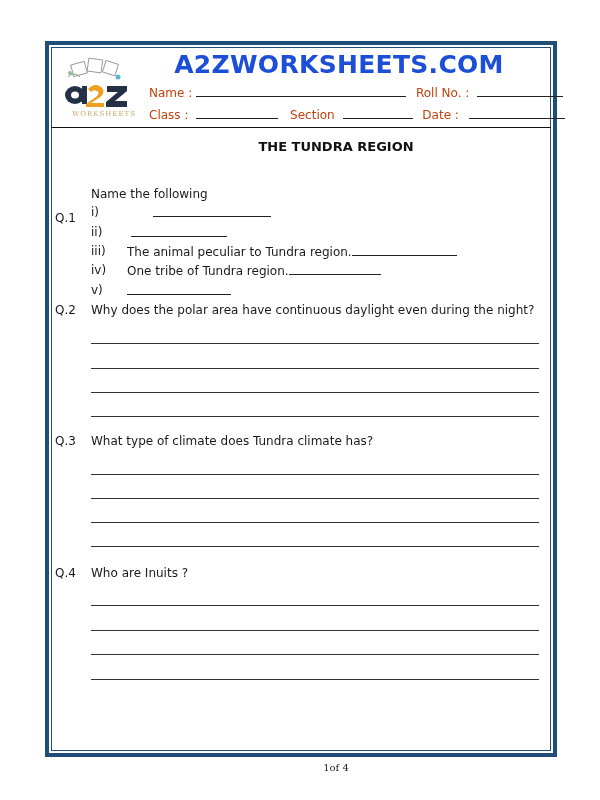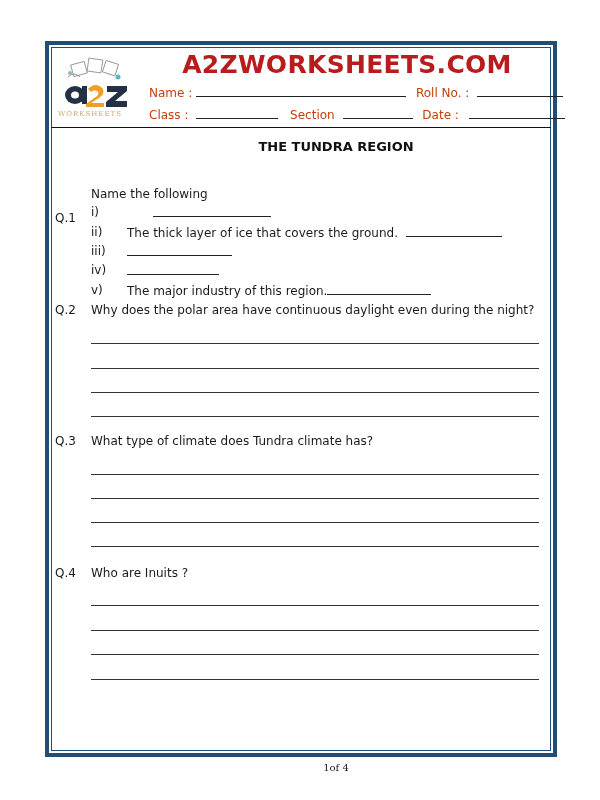--- a/index.html
+++ b/index.html
@@ -5,23 +5,23 @@
   html, body { margin:0; padding:0; }
   body { width:600px; height:800px; background:#ffffff; position:relative; overflow:hidden;
          font-family:"DejaVu Sans", sans-serif; color:#1a1a1a; }
   .frame-outer { position:absolute; left:45px; top:41px; width:512px; height:716px;
                  border:4px solid #1f4e79; box-sizing:border-box; }
   .frame-inner { position:absolute; left:51px; top:47px; width:500px; height:704px;
                  border:1.5px solid #1f4e79; box-sizing:border-box; }
   .header-divider { position:absolute; left:51px; top:127px; width:500px; height:0;
                     border-top:1.5px solid #111; }
   .logo { position:absolute; left:58px; top:55px; width:78px; height:66px; }
-  .site-title { position:absolute; left:152px; top:50px; width:390px; text-align:center;
+  .site-title { position:absolute; left:144px; top:50px; width:390px; text-align:center;
                 font-family:"DejaVu Sans", sans-serif; font-weight:bold; font-size:25px;
-                color:#b91c1c; letter-spacing:0.3px; }
+                color:#1d4ed8; letter-spacing:0.3px; }
   .field-row { position:absolute; font-size:12px; color:#c2410c; white-space:nowrap; }
   .blank { display:inline-block; border-bottom:1px solid #222; height:11px; vertical-align:baseline; }
   .doc-title { position:absolute; left:51px; width:570px; top:139px; text-align:center;
                font-weight:bold; font-size:13px; color:#111; }
   .qnum { position:absolute; left:55px; font-size:12px; }
   .qtext { position:absolute; left:91px; font-size:12px; white-space:nowrap; }
   .inum { position:absolute; left:91px; font-size:12px; }
   .itext { position:absolute; left:127px; font-size:12px; white-space:nowrap; }
   .ans-line { position:absolute; left:91px; width:448px; height:0; border-top:1px solid #333; }
   .footer { position:absolute; left:0; width:600px; top:762px; text-align:center;
@@ -46,21 +46,21 @@
     <circle cx="60" cy="22" r="2.5" fill="#5bb7c7"></circle>
 
     <ellipse cx="17" cy="40" rx="10" ry="9" fill="#233046"></ellipse>
     <rect x="24" y="31" width="5" height="18" fill="#233046"></rect>
     <ellipse cx="17" cy="40" rx="4" ry="3.5" fill="#ffffff"></ellipse>
 
     <path d="M30 34 q8 -8 15 0 q2 5 -4 9 l-8 5 h13 v4 h-18 v-3 l11 -8 q3 -3 0 -5 q-3 -2 -6 1 z" fill="#f0a020"></path>
 
     <path d="M49 31 h20 v5 l-12 10 h12 v6 h-21 v-5 l12 -10 h-11 z" fill="#233046"></path>
   </svg>
-  <div style="position:absolute;left:0;top:55px;width:78px;text-align:left;font-family:'DejaVu Serif',serif;font-size:7px;letter-spacing:1px;color:#c9a86a;">WORKSHEETS</div>
+  <div style="position:absolute;left:0;top:55px;width:78px;text-align:right;font-family:'DejaVu Serif',serif;font-size:7px;letter-spacing:1px;color:#c9a86a;">WORKSHEETS</div>
 </div>
 
 <div class="site-title">A2ZWORKSHEETS.COM</div>
 
 <div class="field-row" style="left:149px; top:85px;">
   <span>Name :</span>
   <span class="blank" style="width:210px;"></span>
   <span style="margin-left:6px;">Roll No. :</span>
   <span class="blank" style="width:86px; margin-left:4px;"></span>
 </div>
@@ -81,37 +81,36 @@
 <div class="qnum" style="top:187px;margin-top:24px;">Q.1</div>
 <div class="qtext" style="top:187px;">Name the following</div>
 
 <div class="inum" style="top:205px;">i)</div>
 <div class="itext" style="top:205px;">
   <span class="blank" style="width:118px; margin-left:26px;"></span>
 </div>
 
 <div class="inum" style="top:225px;">ii)</div>
 <div class="itext" style="top:225px;">
-  <span>The thick layer of ice that covers the ground.</span>
   <span class="blank" style="width:96px; margin-left:4px;"></span>
 </div>
 
 <div class="inum" style="top:244px;">iii)</div>
 <div class="itext" style="top:244px;">
-  <span class="blank" style="width:105px;"></span>
+  <span>The animal peculiar to Tundra region.</span><span class="blank" style="width:105px;"></span>
 </div>
 
 <div class="inum" style="top:263px;">iv)</div>
 <div class="itext" style="top:263px;">
-  <span class="blank" style="width:92px;"></span>
+  <span>One tribe of Tundra region.</span><span class="blank" style="width:92px;"></span>
 </div>
 
 <div class="inum" style="top:283px;">v)</div>
 <div class="itext" style="top:283px;">
-  <span>The major industry of this region.</span><span class="blank" style="width:104px;"></span>
+  <span class="blank" style="width:104px;"></span>
 </div>
 
 <div class="qnum" style="top:303px;">Q.2</div>
 <div class="qtext" style="top:303px;">Why does the polar area have continuous daylight even during the night?</div>
 <div class="ans-line" style="top:343px;"></div>
 <div class="ans-line" style="top:368px;"></div>
 <div class="ans-line" style="top:392px;"></div>
 <div class="ans-line" style="top:416px;"></div>
 
 <div class="qnum" style="top:434px;">Q.3</div>

